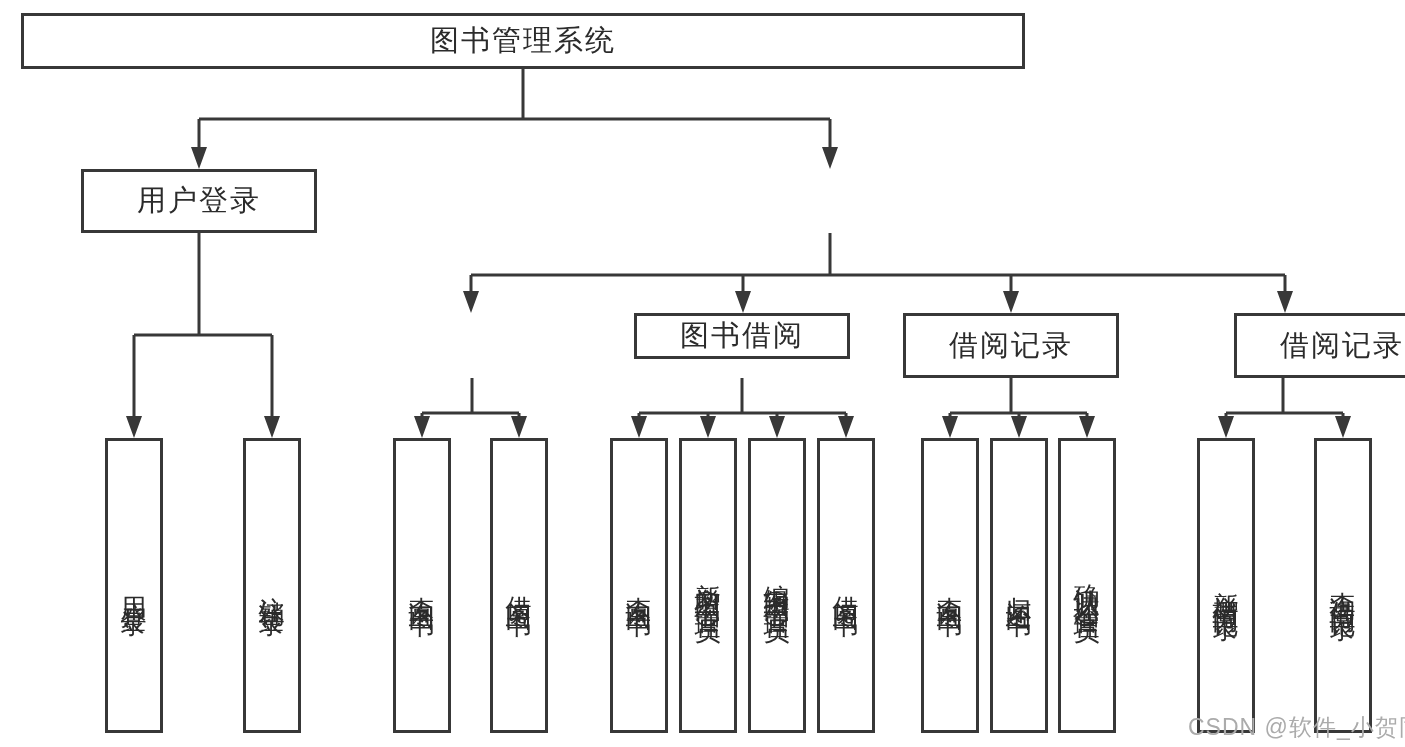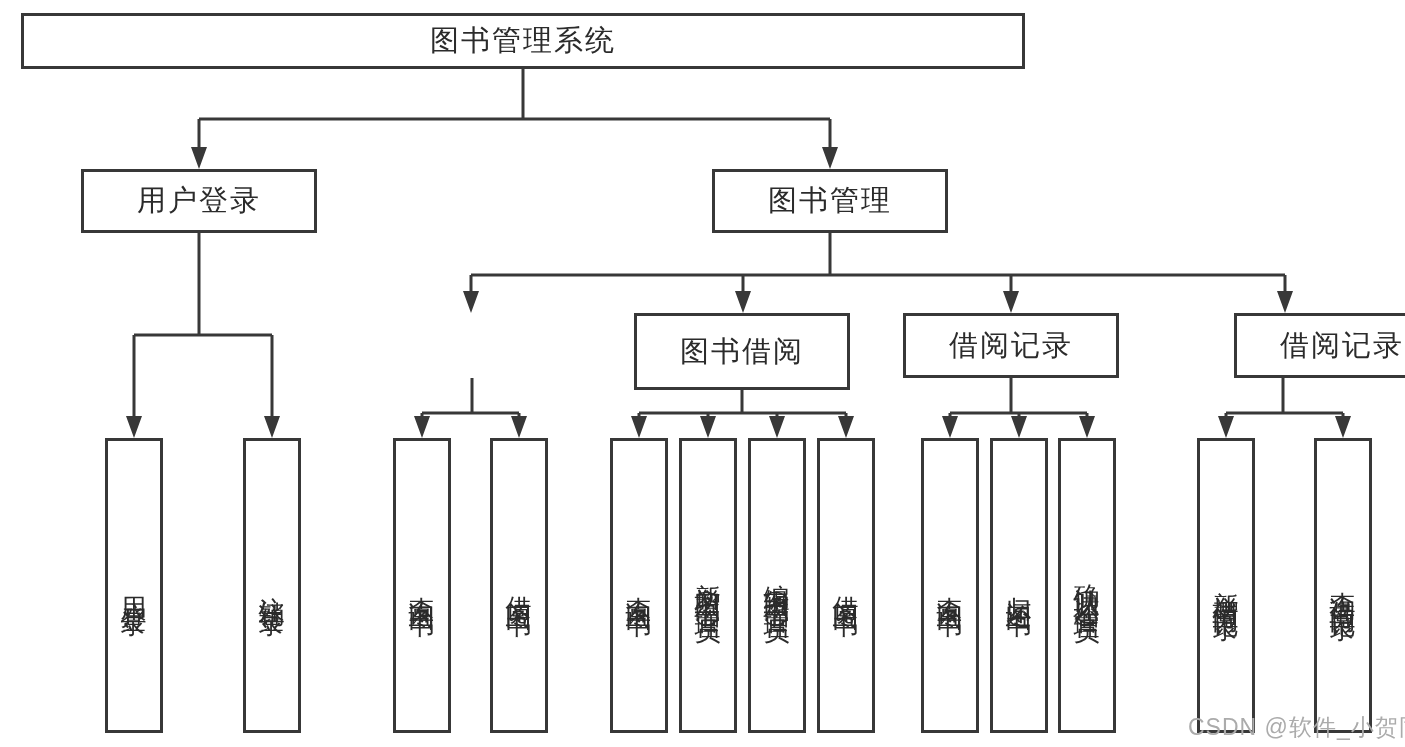--- a/index.html
+++ b/index.html
@@ -94,25 +94,22 @@
       M1335,416 L1351,416 L1343,438 Z"></path>
   </svg>
 
   <div class="box" style="left:21px;top:13px;width:1004px;height:56px">
     <span class="hlabel">图书管理系统</span>
   </div>
 
   <div class="box" style="left:81px;top:169px;width:236px;height:64px">
     <span class="hlabel">用户登录</span>
   </div>
-  <div class="box" style="left:712px;top:169px;width:236px;height:64px">
-    <span class="hlabel">图书管理</span>
-  </div>
 
-  <div class="box" style="left:634px;top:313px;width:216px;height:77px">
+  <div class="box" style="left:634px;top:313px;width:216px;height:46px">
     <span class="hlabel">图书借阅</span>
   </div>
   <div class="box" style="left:903px;top:313px;width:216px;height:65px">
     <span class="hlabel">借阅记录</span>
   </div>
   <div class="box" style="left:1234px;top:313px;width:216px;height:65px">
     <span class="hlabel">借阅记录</span>
   </div>
 
   <div class="box leaf" style="left:105px;top:438px;width:58px;height:295px">

